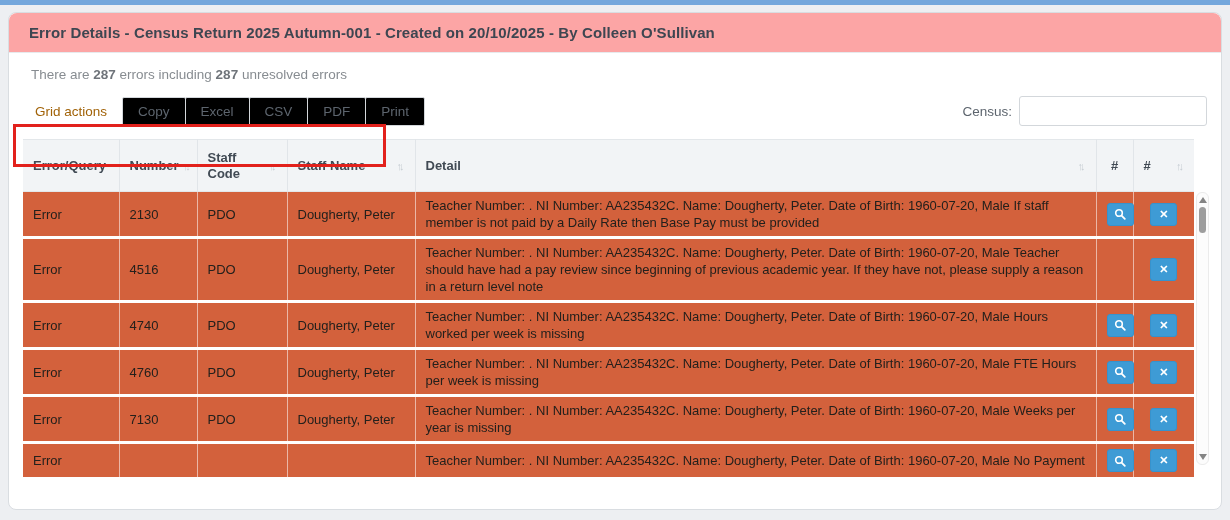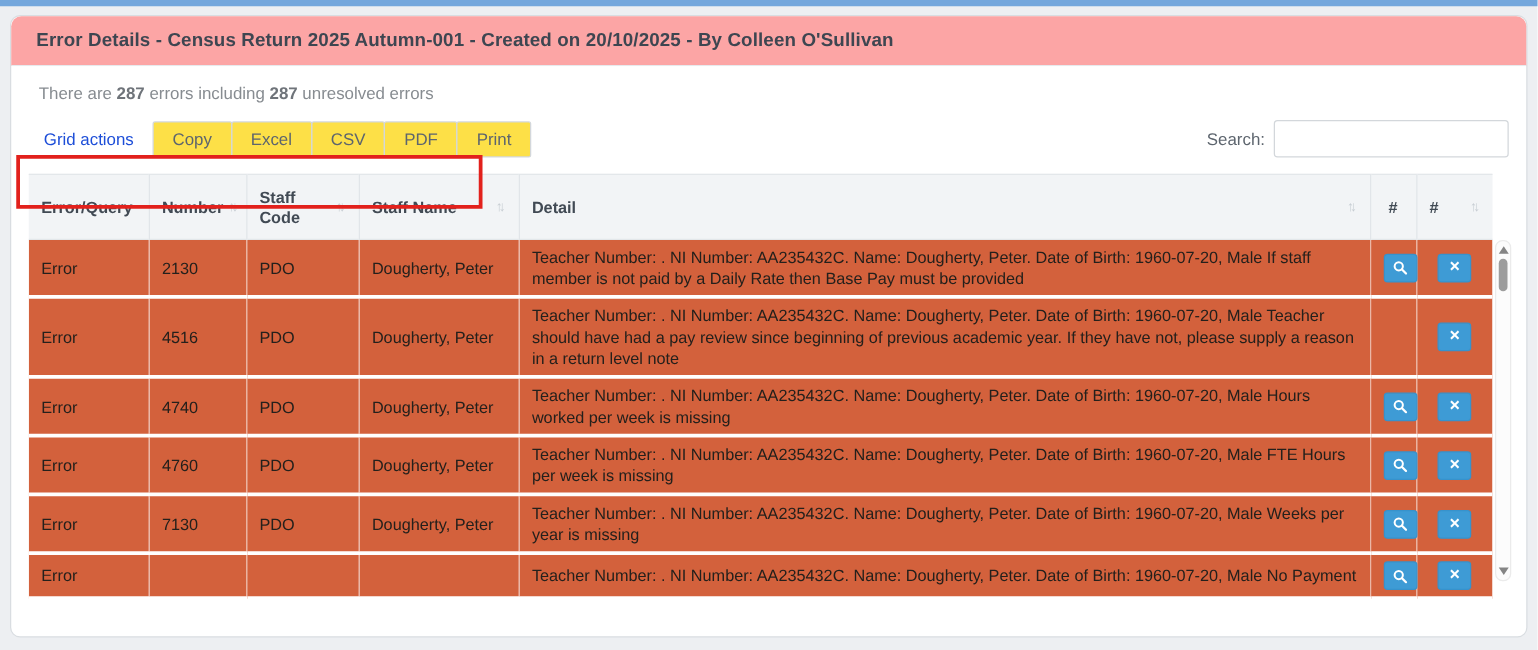--- a/index.html
+++ b/index.html
@@ -16,23 +16,23 @@
   .card-header {
     height:40px; background:#fca5a5; border-bottom:1px solid #e7eaed;
     border-radius:8px 8px 0 0; display:flex; align-items:center; padding:0 20px;
   }
   .title { font-size:15px; font-weight:700; color:#3e4651; letter-spacing:.1px; }
   .card-body { padding:0 14px; }
   .summary { margin:14px 0 0 8px; font-size:13.5px; color:#878c91; }
   .summary b { color:#6f747a; font-weight:700; }
   .toolbar-row { margin-top:13px; display:flex; justify-content:space-between; align-items:center; height:32px; }
   .dt-buttons { display:flex; align-items:stretch; padding-left:6px; }
-  .grid-actions { font-size:13.5px; color:#1d4ed8; padding:7px 16px 7px 6px; cursor:pointer; display:inline-flex; align-items:center; }
+  .grid-actions { font-size:13.5px; color:#a16207; padding:7px 16px 7px 6px; cursor:pointer; display:inline-flex; align-items:center; }
   .btn {
-    font-size:13.5px; color:#5d656e; background:#fde047; border:1px solid #d3d7db;
+    font-size:13.5px; color:#5d656e; background:#000000; border:1px solid #d3d7db;
     padding:6px 15px; margin-left:-1px; border-radius:2px; cursor:pointer;
     font-family:"Liberation Sans", sans-serif;
   }
   .search-box { display:flex; align-items:center; gap:7px; }
   .search-box label { font-size:13.5px; color:#5d656e; }
   .search-box input {
     width:188px; height:30px; border:1px solid #d3d7db; border-radius:3px;
     padding:0 8px; font:13px "Liberation Sans", sans-serif; color:#444; background:#fff;
   }
   .grid { margin-top:12px; }
@@ -96,21 +96,21 @@
     <div class="toolbar-row">
       <div class="dt-buttons">
         <span class="grid-actions">Grid actions</span>
         <button class="btn">Copy</button>
         <button class="btn">Excel</button>
         <button class="btn">CSV</button>
         <button class="btn">PDF</button>
         <button class="btn">Print</button>
       </div>
       <div class="search-box">
-        <label>Search:</label>
+        <label>Census:</label>
         <input type="text" value="" style="">
       </div>
     </div>
 
     <div class="grid">
       <table class="hdr-table">
         <colgroup>
             <col style="width:96px">
             <col style="width:78px">
             <col style="width:90px">

